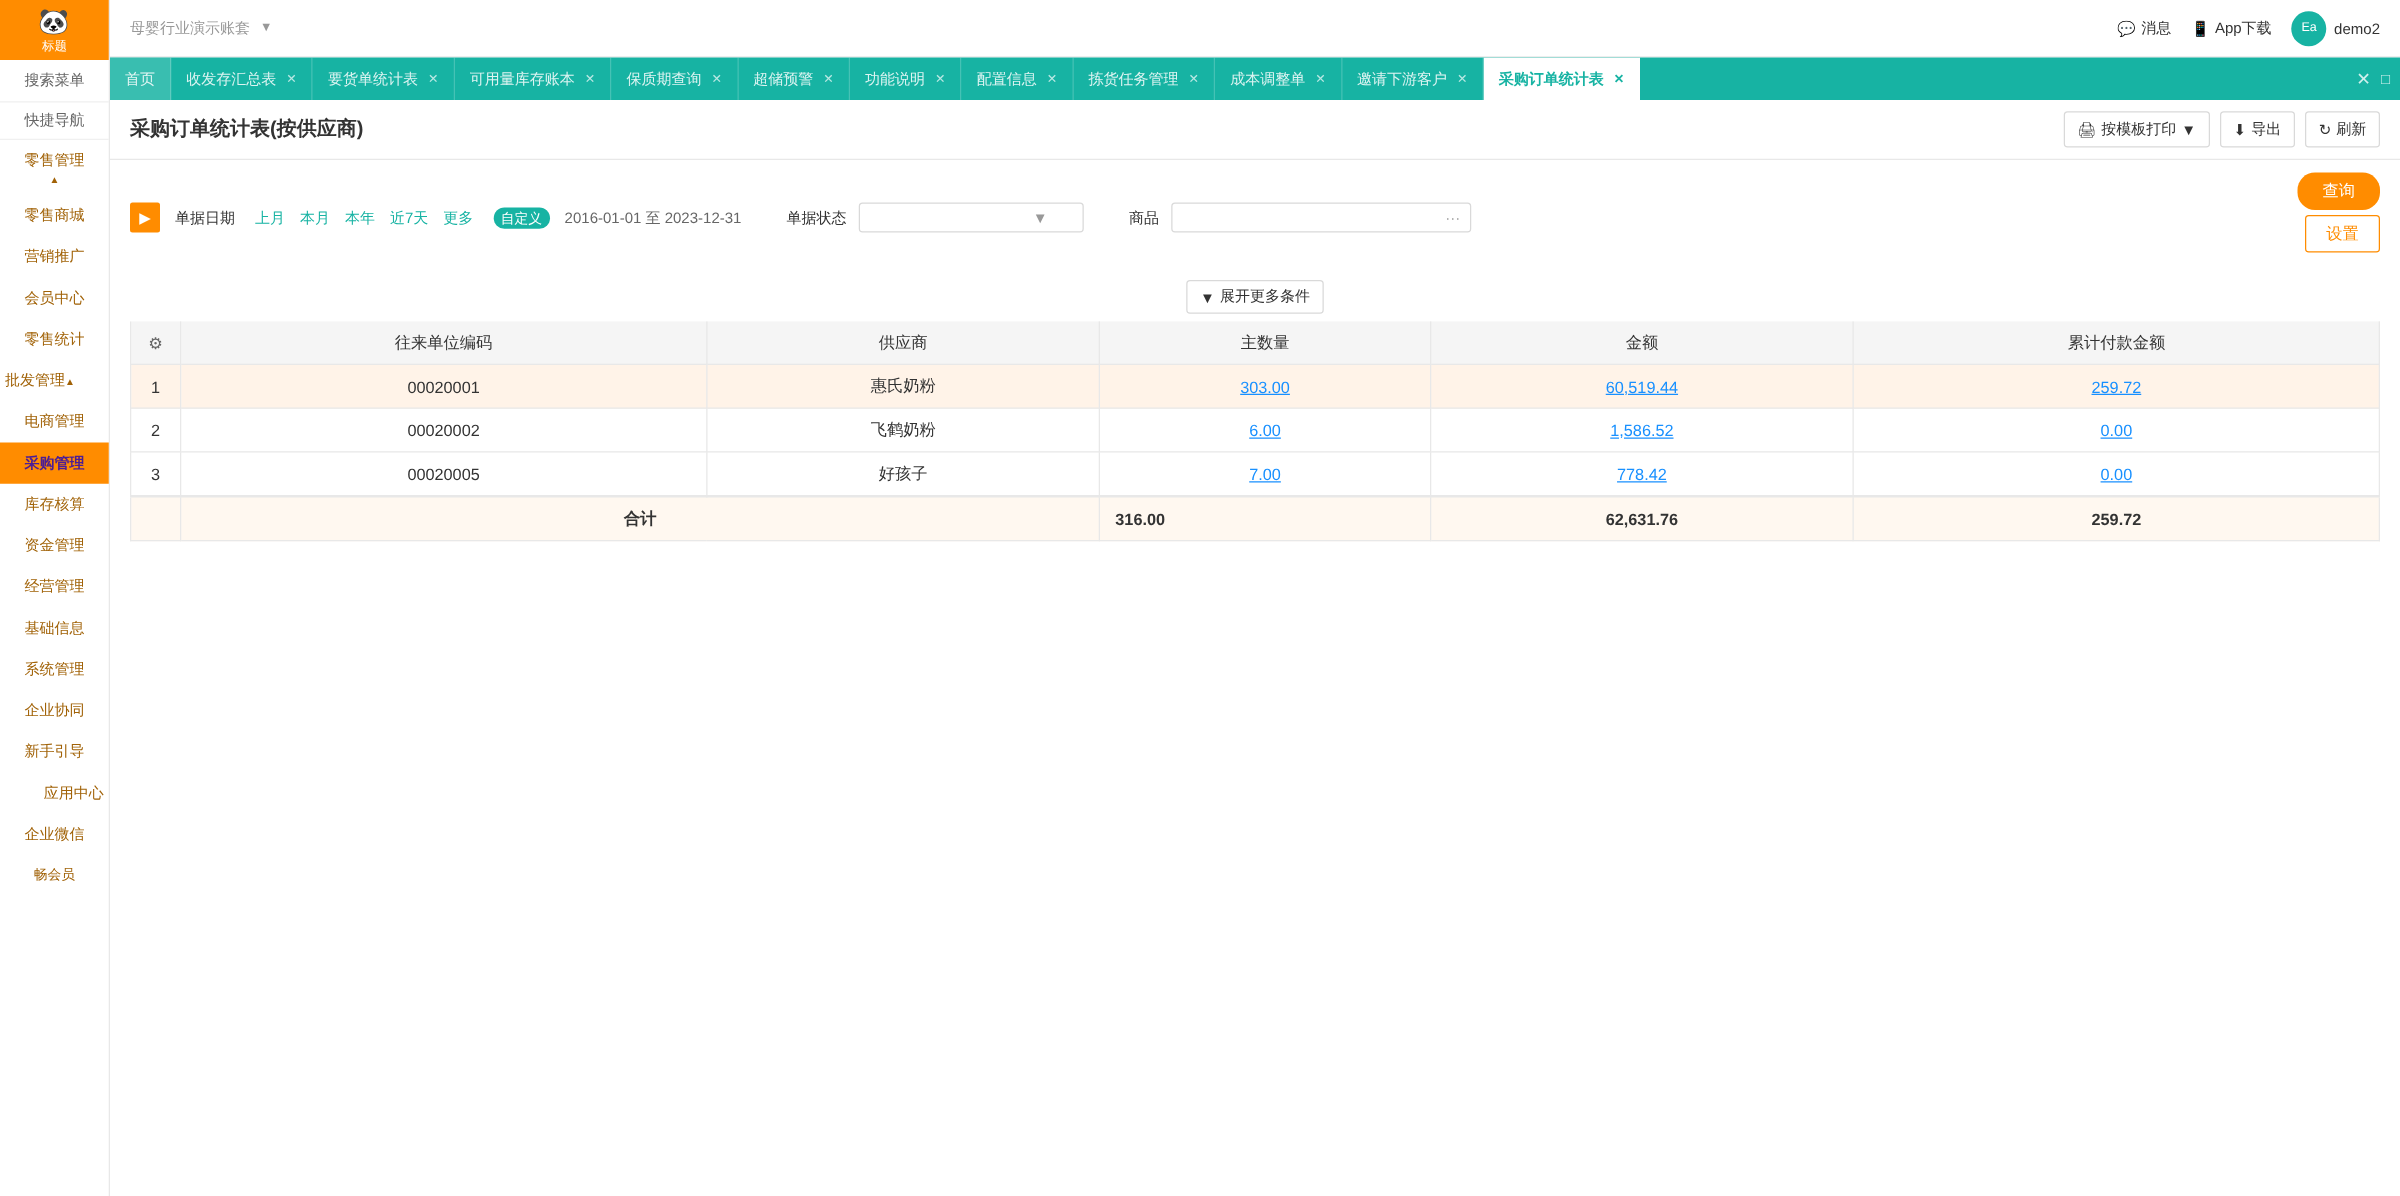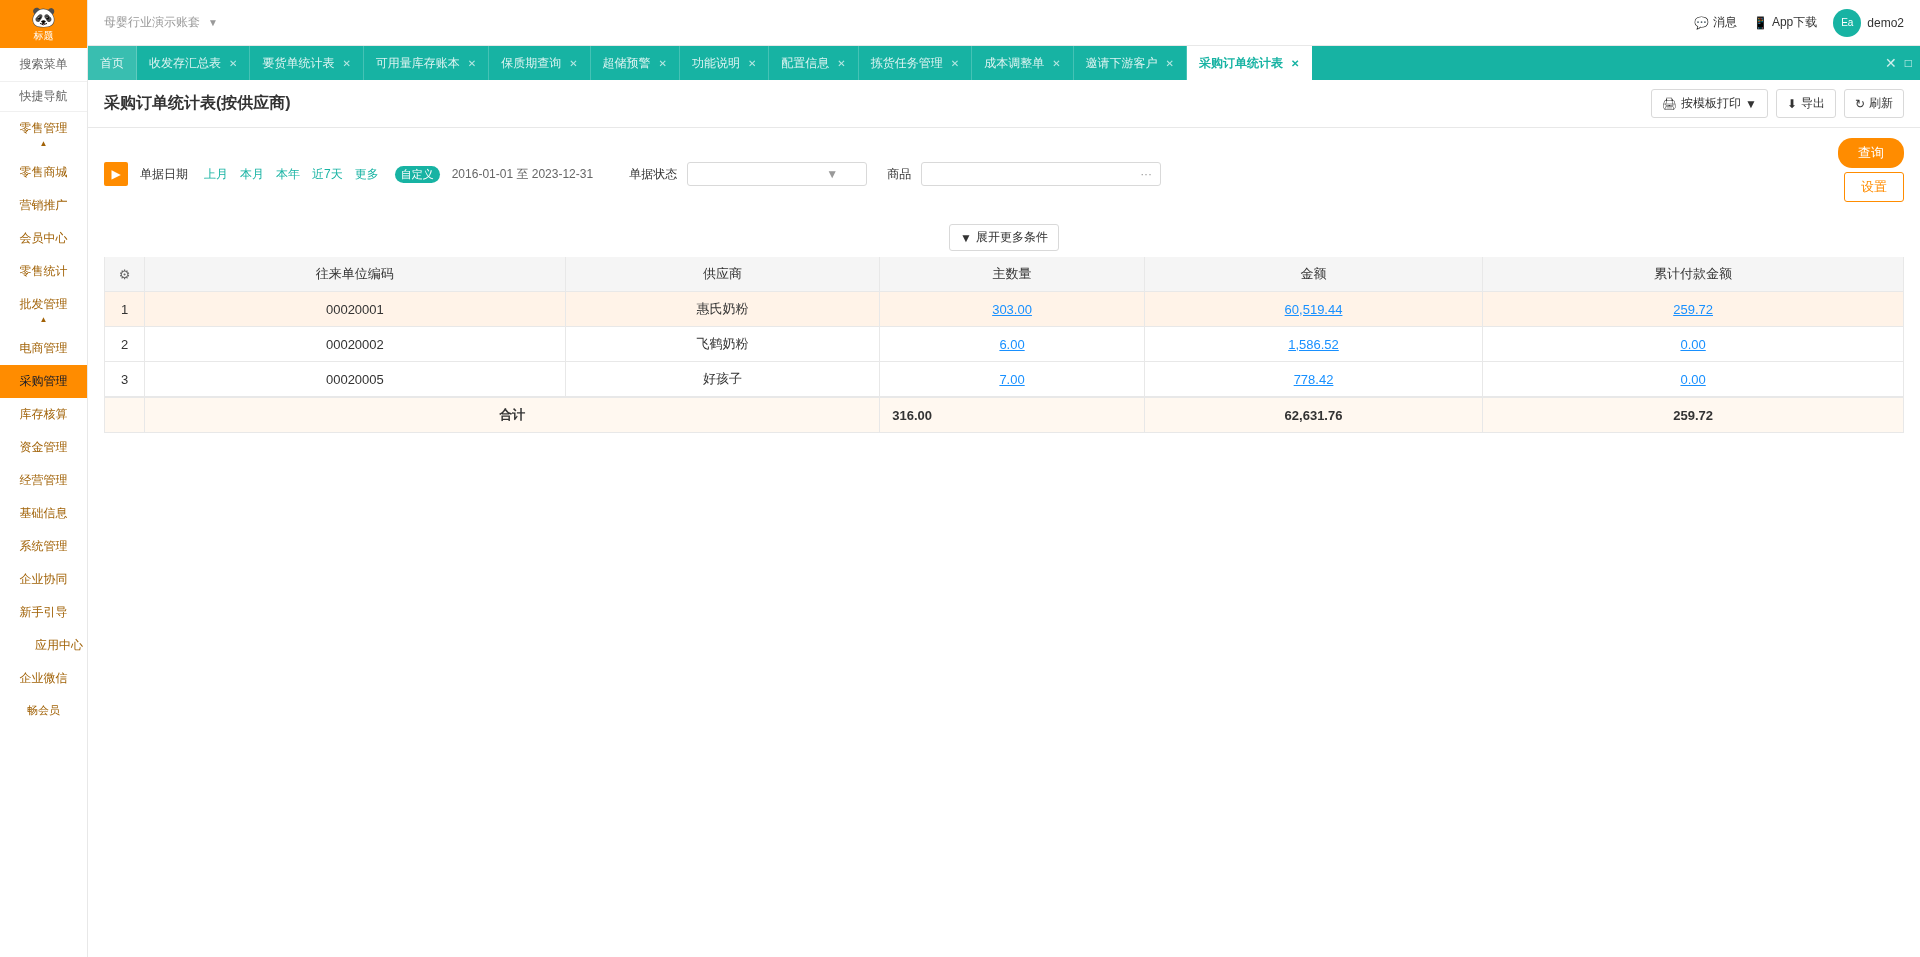--- a/index.html
+++ b/index.html
@@ -4,21 +4,21 @@
   <style>
     * { margin: 0; padding: 0; box-sizing: border-box; }
     body { font-family: 'Microsoft YaHei', Arial, sans-serif; font-size: 13px; background: #f5f5f5; width: 1920px; height: 957px; overflow: hidden; display: flex; }
 
     
     .sidebar { width: 88px; background: #fff; display: flex; flex-direction: column; border-right: 1px solid #e8e8e8; flex-shrink: 0; }
     .sidebar-logo { height: 48px; background: #ff8c00; display: flex; align-items: center; justify-content: center; cursor: pointer; }
     .sidebar-search { padding: 8px 0; text-align: center; color: #666; font-size: 12px; cursor: pointer; border-bottom: 1px solid #f0f0f0; }
     .sidebar-nav-label { padding: 6px 0; text-align: center; color: #666; font-size: 12px; cursor: pointer; border-bottom: 1px solid #f0f0f0; }
     .sidebar-item { padding: 10px 0; text-align: center; color: #a16207; font-size: 12px; cursor: pointer; position: relative; }
-    .sidebar-item.active { color: #0f172a; background: #ff8c00; }
+    .sidebar-item.active { color: #4c1d95; background: #ff8c00; font-weight: bold; }
 
     
     .main-area { flex: 1; display: flex; flex-direction: column; overflow: hidden; }
 
     
     .top-nav { height: 34px; background: #17b3a3; display: flex; align-items: center; padding: 0 0; overflow: hidden; flex-shrink: 0; position: relative; }
     .top-nav-tabs { display: flex; align-items: stretch; height: 100%; overflow: hidden; flex: 1; }
     .nav-tab { display: flex; align-items: center; padding: 0 12px; font-size: 12px; color: rgba(255,255,255,0.85); cursor: pointer; white-space: nowrap; border-right: 1px solid rgba(255,255,255,0.2); height: 100%; gap: 4px; }
     .nav-tab.home { background: rgba(255,255,255,0.15); }
     .nav-tab.active { background: #fff; color: #17b3a3; font-weight: bold; }
@@ -105,21 +105,21 @@
       </div>
       <div class="sidebar-item" style="display: flex; flex-direction: column; align-items: center; padding: 8px 4px; font-size: 12px;">
         <span>营销推广</span>
       </div>
       <div class="sidebar-item" style="display: flex; flex-direction: column; align-items: center; padding: 8px 4px; font-size: 12px; justify-content: center;">
         <span>会员中心</span>
       </div>
       <div class="sidebar-item" style="display: flex; flex-direction: column; align-items: center; padding: 8px 4px; font-size: 12px;">
         <span>零售统计</span>
       </div>
-      <div class="sidebar-item" style="display: flex; flex-direction: column; align-items: center; padding: 8px 4px; font-size: 12px;">
+      <div class="sidebar-item" style="display: flex; flex-direction: row; align-items: center; padding: 8px 4px; font-size: 12px;">
         <span>批发管理</span>
         <span style="font-size: 8px; margin-top: 2px;">▲</span>
       </div>
       <div class="sidebar-item" style="display: flex; flex-direction: column; align-items: center; padding: 8px 4px; font-size: 12px;">
         <span>电商管理</span>
       </div>
       <div class="sidebar-item active" style="display: flex; flex-direction: column; align-items: center; padding: 8px 4px; font-size: 12px;">
         <span>采购管理</span>
       </div>
       <div class="sidebar-item" style="display: flex; flex-direction: column; align-items: center; padding: 8px 4px; font-size: 12px;">
@@ -272,21 +272,21 @@
         <span class="date-range-text">2016-01-01 至 2023-12-31</span>
 
         <div class="filter-select" style="margin-left:24px;">
           <span class="filter-select-label">单据状态</span>
           <div class="filter-select-box" style="min-width:180px;margin-left:6px;">
             <span></span>
             <span style="color:#999;">▼</span>
           </div>
         </div>
 
-        <div class="filter-select" style="margin-left:8px;">
+        <div class="filter-select" style="margin-left:24px;">
           <span class="filter-select-label">商品</span>
           <div class="filter-input-box" style="min-width:240px;margin-left:6px;">
             <span></span>
             <span style="color:#999;">···</span>
           </div>
         </div>
 
         <div class="filter-right-btns" style="margin-left:auto;">
           <button class="query-btn">查询</button>
           <button class="settings-btn">设置</button>

